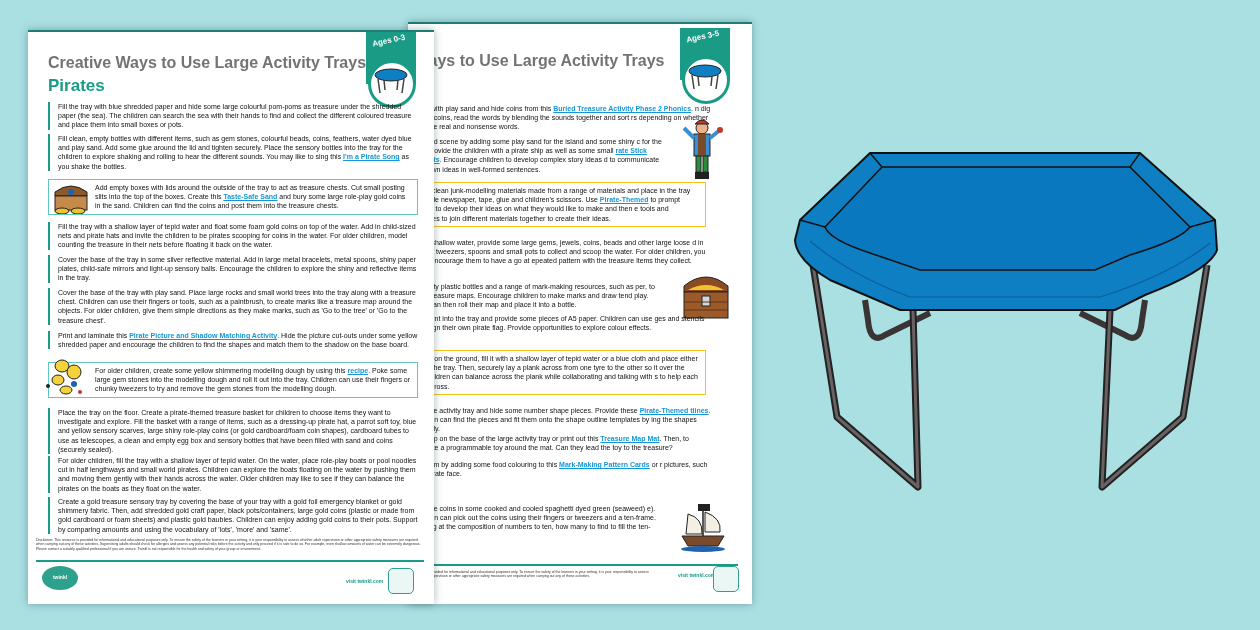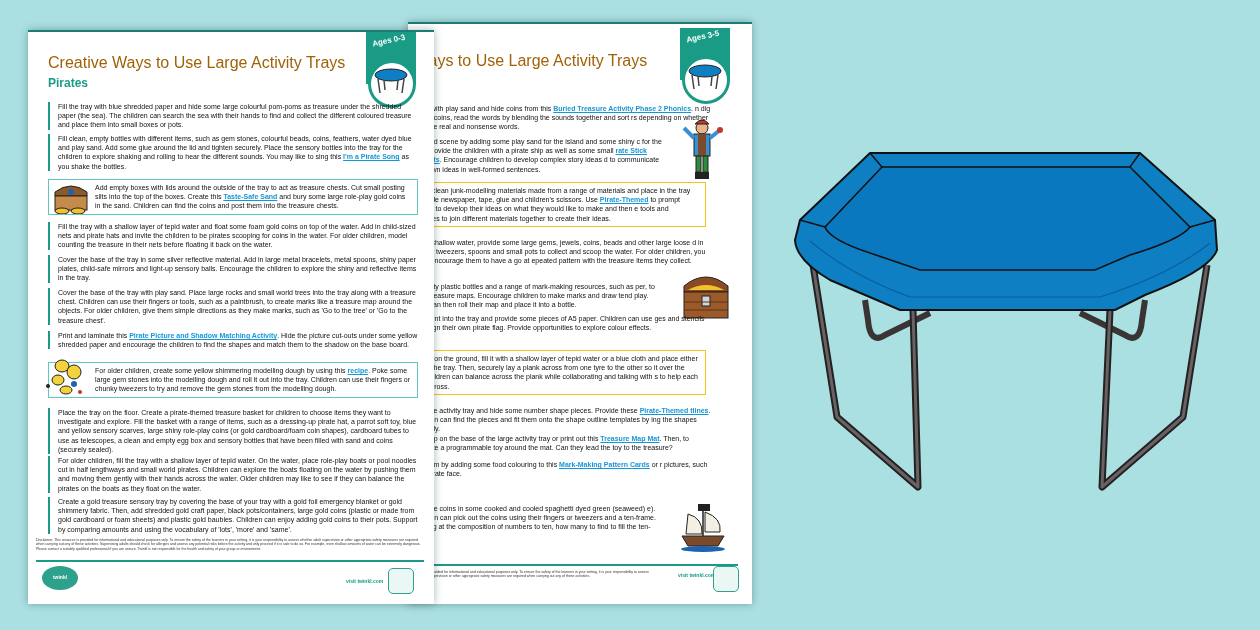--- a/index.html
+++ b/index.html
@@ -9,23 +9,23 @@
     font-family:"Liberation Sans", sans-serif;
   }
   .page {
     position:absolute; background:#fff;
     box-shadow: 0 0 8px rgba(0,40,40,0.35);
     overflow:hidden;
   }
   #page-back { left:408px; top:22px; width:344px; height:580px; border-top:2px solid #1b7d74; z-index:1; }
   #page-front { left:28px; top:30px; width:406px; height:572px; border-top:2px solid #1b7d74; z-index:2; }
   .title {
-    position:absolute; color:#a16207; font-weight:normal; font-size:16px; white-space:nowrap;
-  }
-  .subtitle { position:absolute; color:#1a9b85; font-weight:bold; font-size:12px; }
+    position:absolute; color:#737373; font-weight:bold; font-size:16px; white-space:nowrap;
+  }
+  .subtitle { position:absolute; color:#1a9b85; font-weight:bold; font-size:17px; }
   .badge {
     position:absolute; width:50px; height:80px;
   }
   .badge .band {
     position:absolute; left:0; top:0; width:50px; height:52px; background:#1a9b85;
   }
   .badge .ring {
     position:absolute; left:2px; top:28px; width:42px; height:42px; border-radius:50%;
     background:#fff; border:3px solid #1a9b85;
   }

